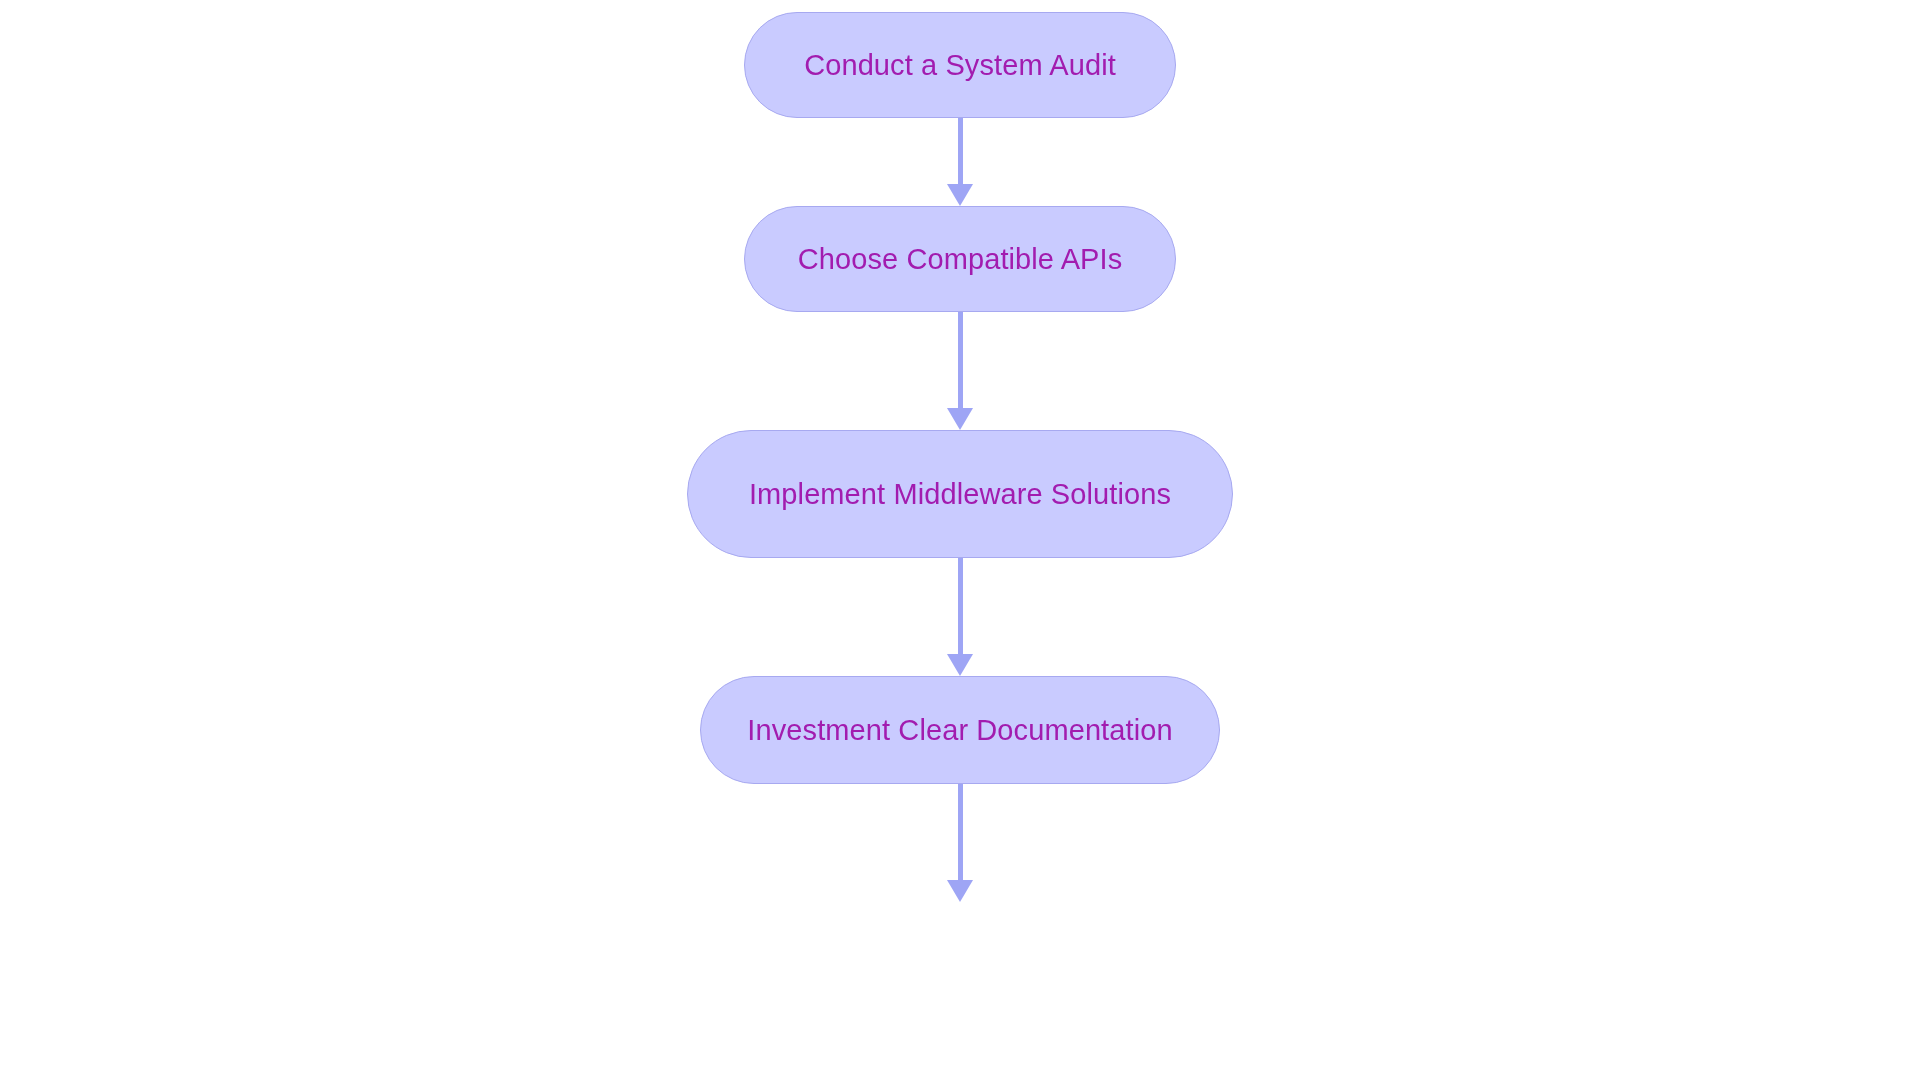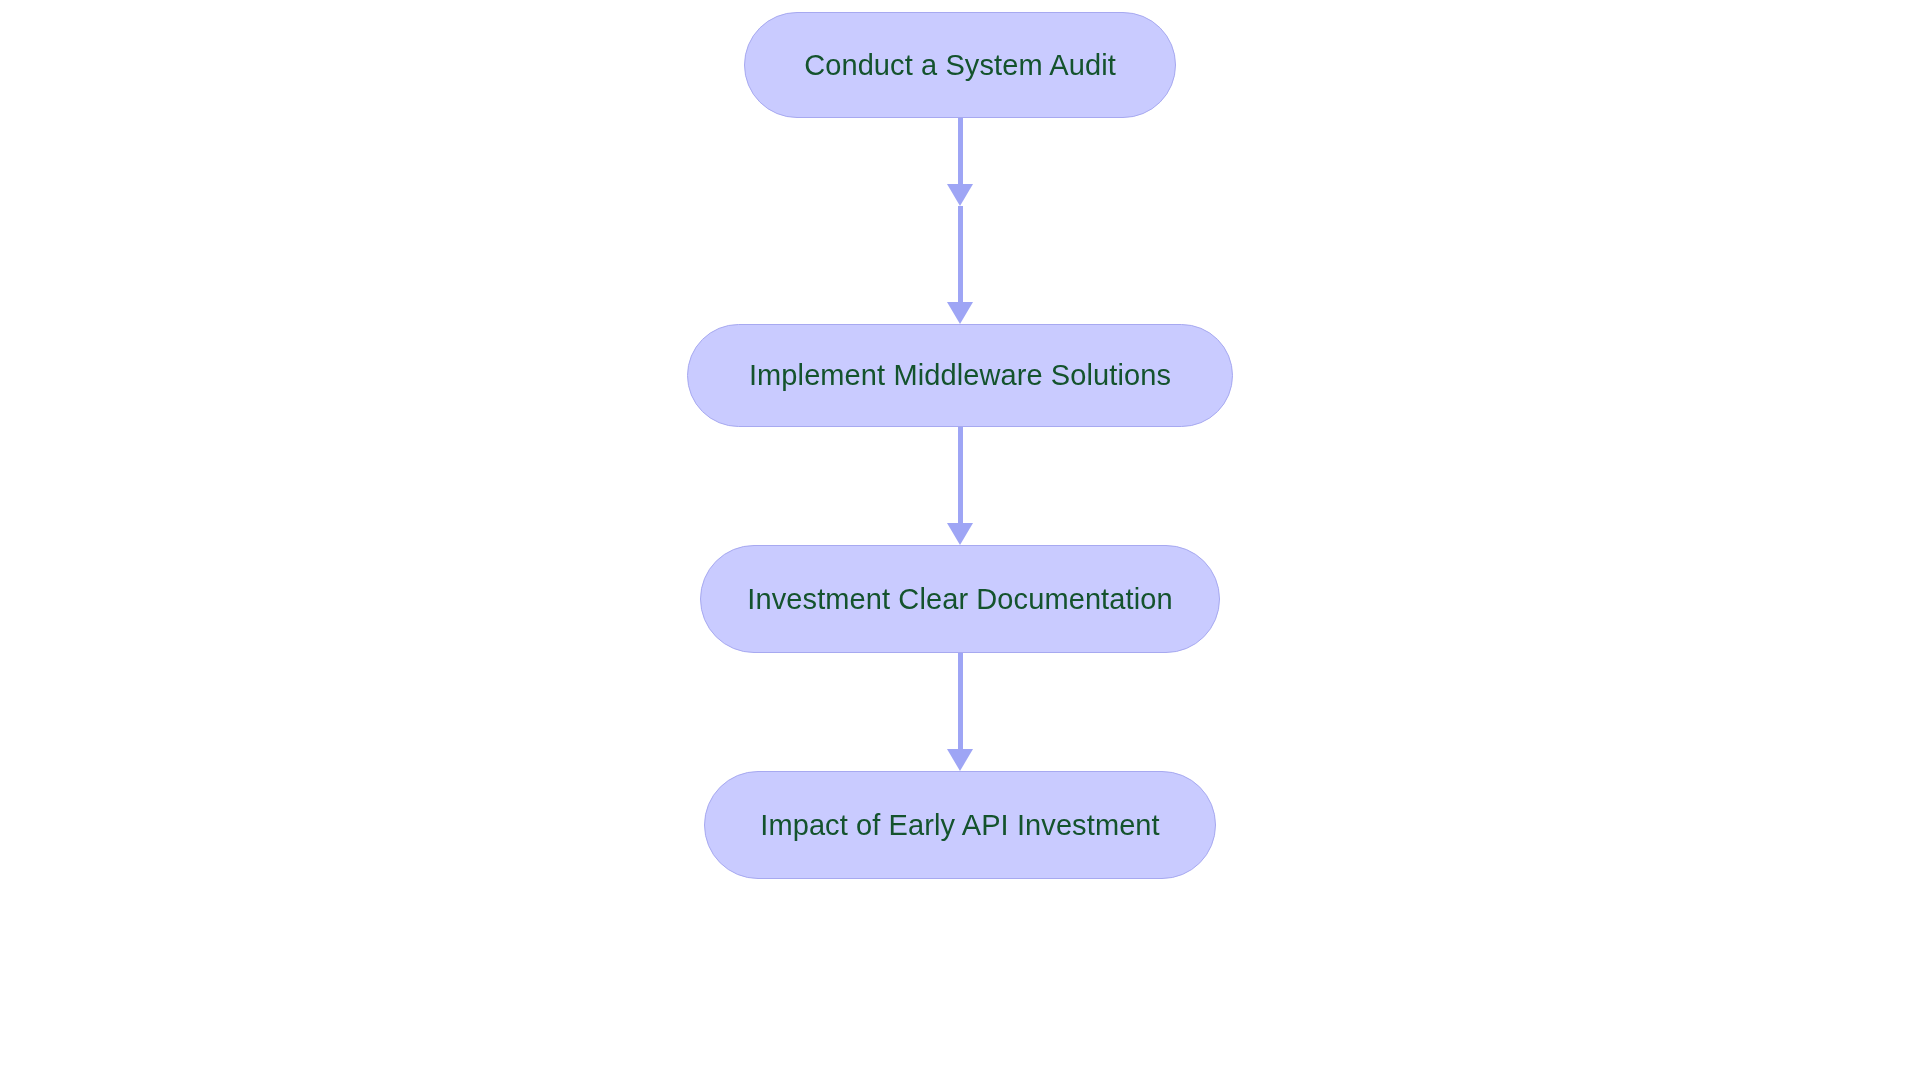--- a/index.html
+++ b/index.html
@@ -47,29 +47,29 @@
     white-space: nowrap;
     position: relative;
     z-index: 2;
   }
 
   .node-label {
     font-family: "Liberation Sans", "DejaVu Sans", sans-serif;
     font-size: 29px;
     font-weight: 400;
     letter-spacing: 0.1px;
-    color: #14532d;
+    color: #a21caf;
     line-height: 1;
     padding: 0 34px;
   }
 
   
   .node-0 { width: 432px; height: 106px; }
   .node-1 { width: 432px; height: 106px; }
-  .node-2 { width: 546px; height: 103px; }
+  .node-2 { width: 546px; height: 128px; }
   .node-3 { width: 520px; height: 108px; }
   .node-4 { width: 512px; height: 108px; }
 
   
   .connector {
     position: relative;
     width: 26px;
     display: flex;
     justify-content: center;
     z-index: 1;
@@ -112,20 +112,23 @@
 
     <div class="node node-0">
       <span class="node-label">Conduct a System Audit</span>
     </div>
 
     <div class="connector gap-0">
       <div class="connector-line"></div>
       <div class="connector-head"></div>
     </div>
 
+    <div class="node node-1">
+      <span class="node-label">Choose Compatible APIs</span>
+    </div>
 
     <div class="connector gap-1">
       <div class="connector-line"></div>
       <div class="connector-head"></div>
     </div>
 
     <div class="node node-2">
       <span class="node-label">Implement Middleware Solutions</span>
     </div>
 
@@ -136,18 +139,15 @@
 
     <div class="node node-3">
       <span class="node-label">Investment Clear Documentation</span>
     </div>
 
     <div class="connector gap-3">
       <div class="connector-line"></div>
       <div class="connector-head"></div>
     </div>
 
-    <div class="node node-4">
-      <span class="node-label">Impact of Early API Investment</span>
-    </div>
 
   </div>
 </div>
 
 </body></html>

